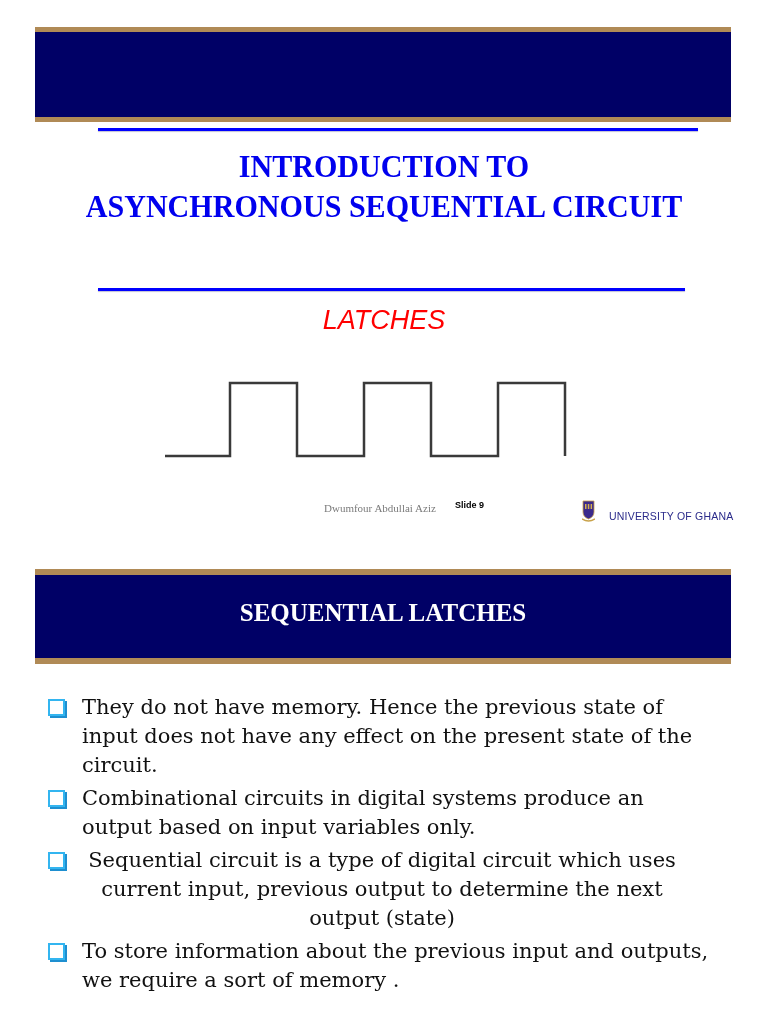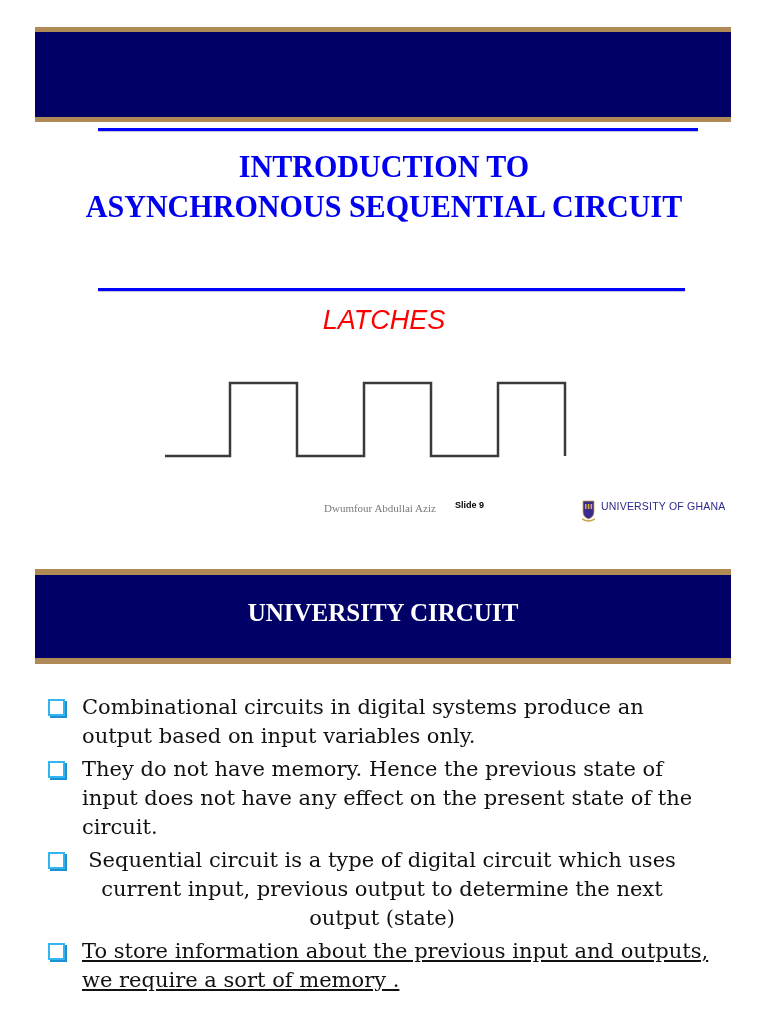--- a/index.html
+++ b/index.html
@@ -26,21 +26,21 @@
   }
   .author {
     position: absolute; left: 324px; top: 502px;
     font-family: "Liberation Serif", "DejaVu Serif", serif; font-size: 11px; color: #7a7a7a;
   }
   .slidenum {
     position: absolute; left: 455px; top: 500px;
     font-family: "Liberation Sans", "DejaVu Sans", sans-serif; font-size: 9px; font-weight: bold; color: #000;
   }
   .uni {
-    position: absolute; left: 582px; top: 500px; display: flex; align-items: flex-start; gap: 6px;
+    position: absolute; left: 582px; top: 500px; display: flex; align-items: flex-end; gap: 14px;
   }
   .uni-text {
     font-family: "Liberation Sans", "DejaVu Sans", sans-serif; font-size: 10.5px; color: #2a2a8a; letter-spacing: 0.2px;
   }
 
   .section-title {
     position: absolute; left: 35px; width: 696px; top: 596px; text-align: center;
     font-family: "Liberation Serif", "DejaVu Serif", serif; font-weight: bold;
     color: #ffffff; font-size: 25px; line-height: 34px;
   }
@@ -92,32 +92,32 @@
   </svg>
   <span class="uni-text">UNIVERSITY OF GHANA</span>
 </div>
 
 <div class="band" style="top:569px; height:95px;">
   <div class="tan" style="top:0; height:6px;"></div>
   <div class="navy" style="top:6px; height:83px;"></div>
   <div class="tan" style="top:89px; height:6px;"></div>
 </div>
 
-<div class="section-title">UNIVERSITY CIRCUIT</div>
+<div class="section-title">SEQUENTIAL LATCHES</div>
 
 <ul class="bullets">
   <li class="bullet">
     <span class="box"></span>
-    <span class="txt" style="width:580px;">Combinational circuits in digital systems produce an output based on input variables only.</span>
+    <span class="txt" style="width:620px;">They do not have memory. Hence the previous state of input does not have any effect on the present state of the circuit.</span>
   </li>
   <li class="bullet">
     <span class="box"></span>
-    <span class="txt" style="width:620px;">They do not have memory. Hence the previous state of input does not have any effect on the present state of the circuit.</span>
+    <span class="txt" style="width:580px;">Combinational circuits in digital systems produce an output based on input variables only.</span>
   </li>
   <li class="bullet">
     <span class="box"></span>
     <span class="txt" style="width:600px;text-align:center;">Sequential circuit is a type of digital circuit which uses current input,  previous output to determine the next output (state)</span>
   </li>
   <li class="bullet">
     <span class="box"></span>
-    <span class="txt" style="width:650px;text-decoration:underline;">To store information about the previous input and outputs, we require a sort of memory .</span>
+    <span class="txt" style="width:650px;">To store information about the previous input and outputs, we require a sort of memory .</span>
   </li>
 </ul>
 
 </body></html>

